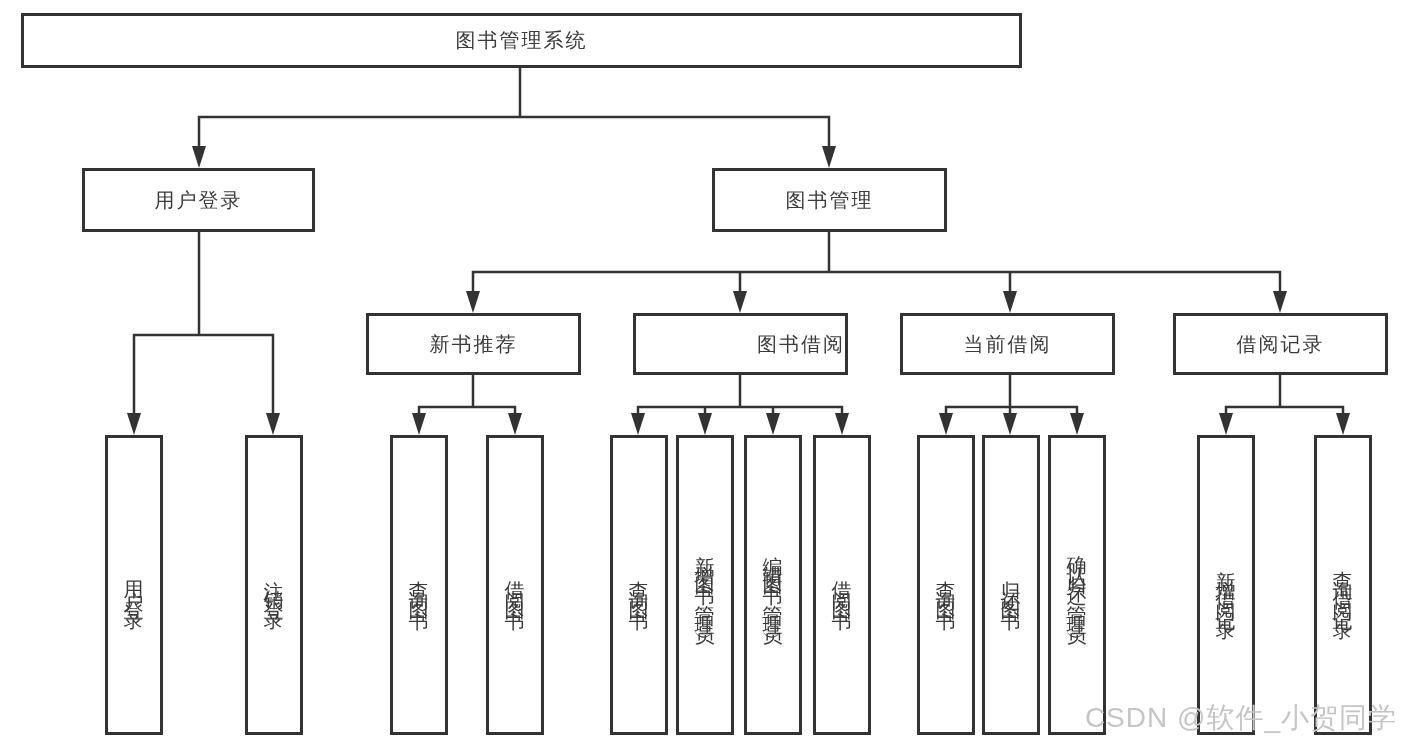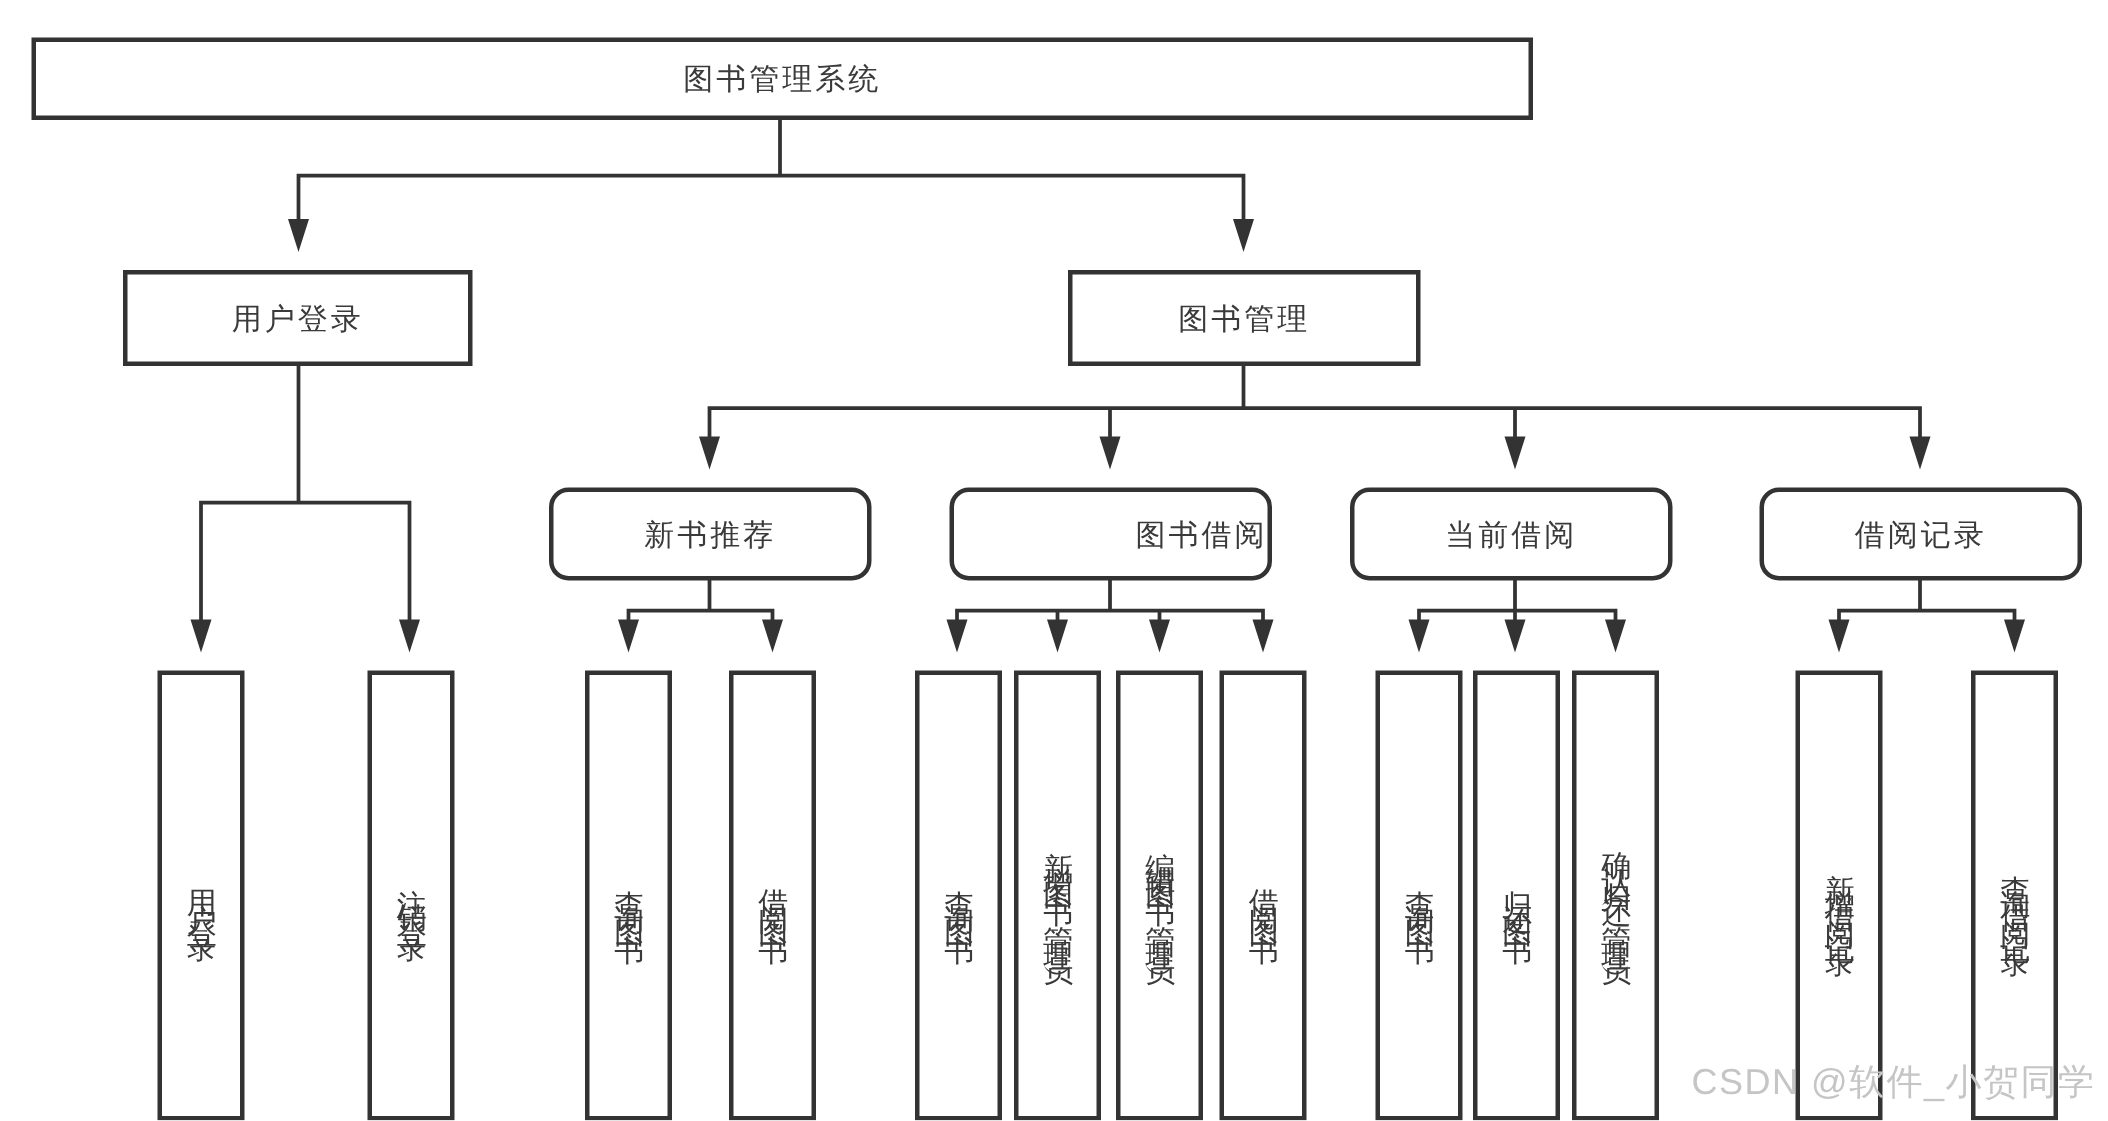--- a/index.html
+++ b/index.html
@@ -14,40 +14,39 @@
   .node{
     position:absolute;
     box-sizing:border-box;
     border:3px solid #333333;
     background:#ffffff;
     display:flex;align-items:center;justify-content:center;
     color:#3a3a3a;
     font-size:20px;
     letter-spacing:2px;
     z-index:2;
-    margin-top:12px;
   }
   .leaf{
     border-width:3px;
   }
   .vtext{
     display:block;
     writing-mode:vertical-rl;
     line-height:1;
     letter-spacing:10px;
     font-size:20px;
     color:#3a3a3a;
   }
   
   .n-root{left:21px;top:13px;width:1001px;height:55px;}
   
   .n-l2a{left:82px;top:168px;width:233px;height:64px;}
   .n-l2b{left:712px;top:168px;width:235px;height:64px;}
   
-  .n-l3{top:313px;width:215px;height:62px;border-radius:13px;}
+  .n-l3{top:313px;width:215px;height:62px;}
   .n-l3a{left:366px;}
   .n-l3b{left:633px;justify-content:flex-end;}
   .n-l3c{left:900px;}
   .n-l3d{left:1173px;align-items:center;}
   
   .lf{top:435px;width:58px;height:300px;}
   .lf-1a{left:105px;}
   .lf-1b{left:245px;}
   .lf-2a{left:390px;}
   .lf-2b{left:486px;}
@@ -56,21 +55,21 @@
   .lf-3c{left:744px;}
   .lf-3d{left:813px;}
   .lf-4a{left:917px;}
   .lf-4b{left:982px;}
   .lf-4c{left:1048px;}
   .lf-5a{left:1197px;}
   .lf-5b{left:1314px;}
   #watermark{
     position:absolute;
     right:8px;bottom:10px;
-    font-size:24px;
+    font-size:28px;
     color:#c5c5c5;
     letter-spacing:1px;
     z-index:3;
     white-space:nowrap;
   }
 </style>
 </head>
 <body>
 
 <div id="canvas">

